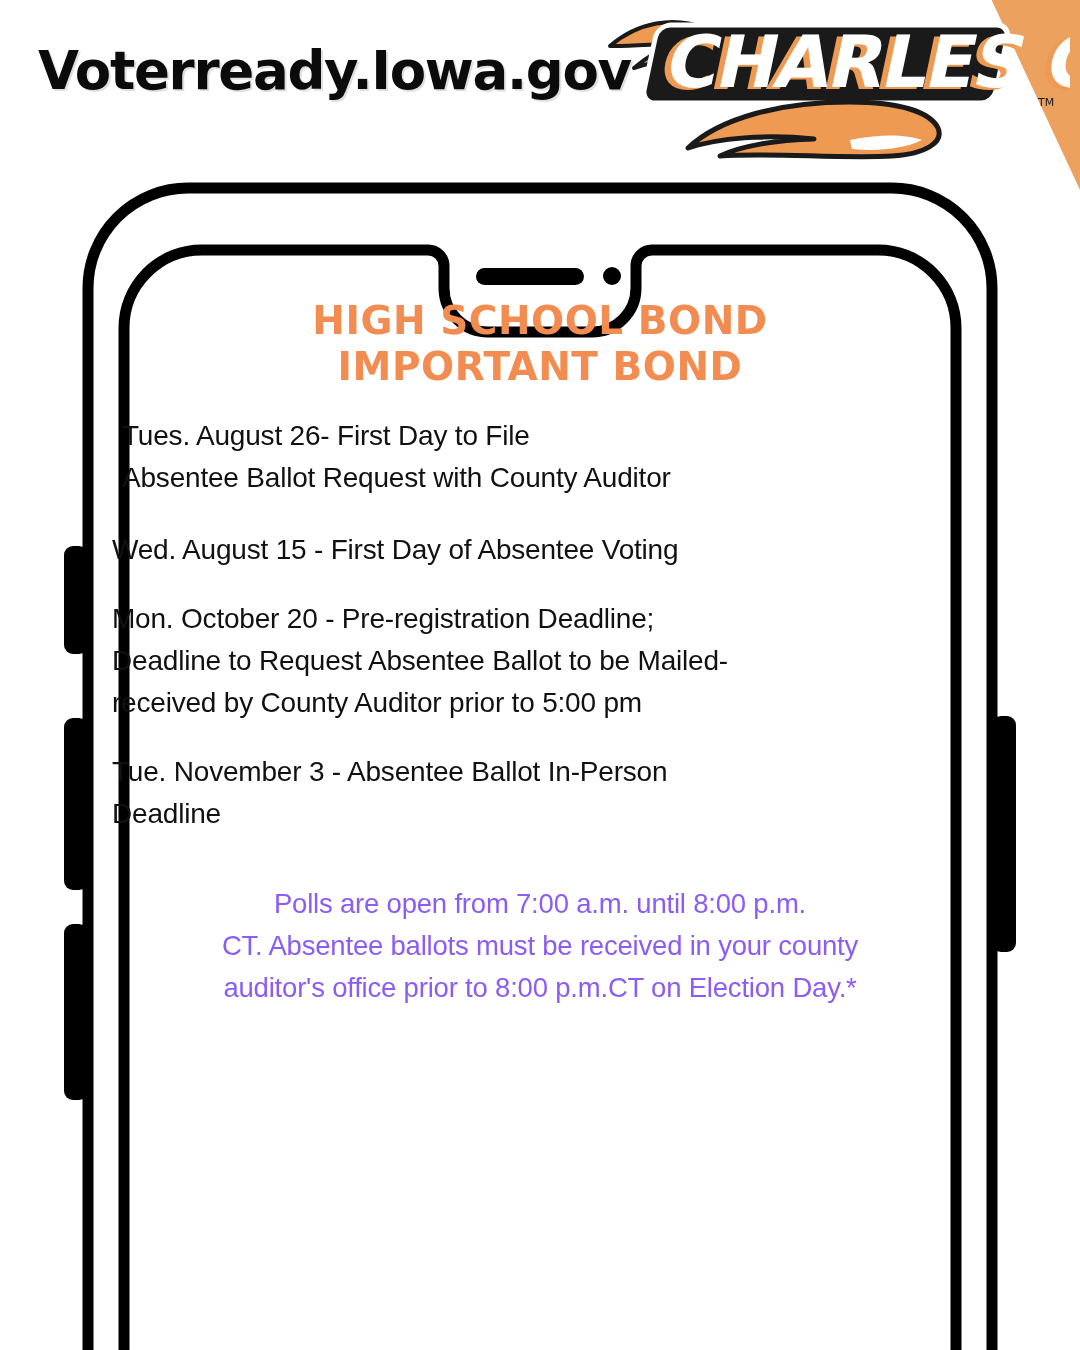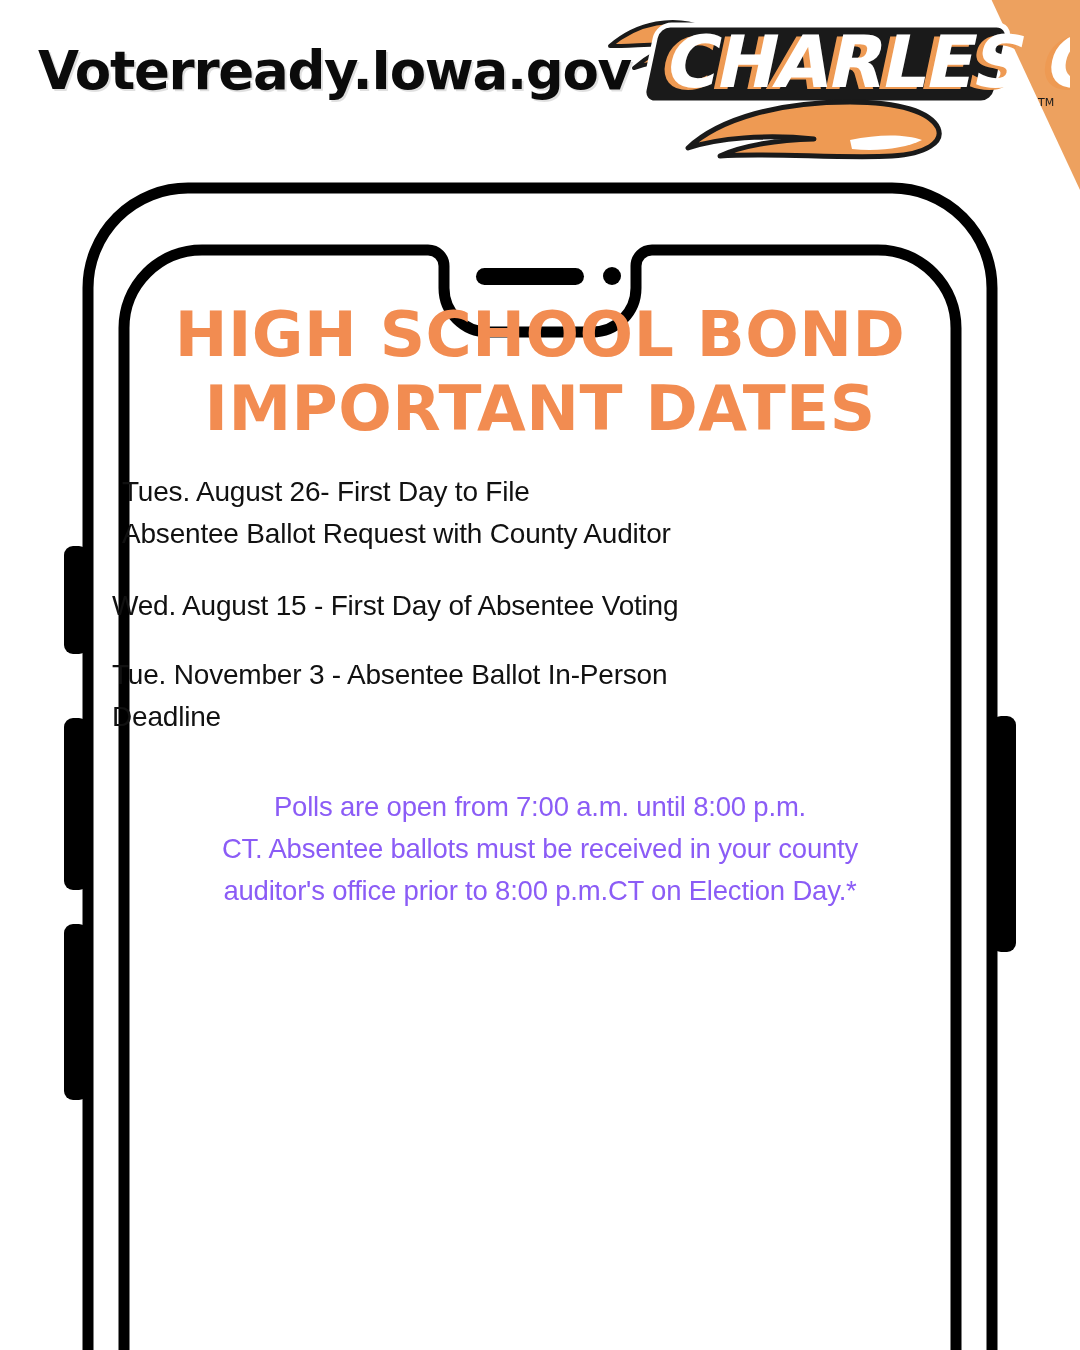--- a/index.html
+++ b/index.html
@@ -80,21 +80,21 @@
     height: 1070px;
     z-index: 4;
     font-family: "Liberation Sans", sans-serif;
   }
 
   .title {
     text-align: center;
     color: #f28c51;
     font-family: "DejaVu Sans", sans-serif;
     font-weight: 700;
-    font-size: 63px;
+    font-size: 39px;
     line-height: 1.17;
     letter-spacing: 0.5px;
     margin: 0 0 26px 0;
     padding-top: 18px;
   }
   .title .line { display: block; }
 
   .dates {
     padding: 0 8px 0 12px;
   }
@@ -180,27 +180,30 @@
     <rect x="-12" y="748" width="24" height="176" rx="9" fill="#000000"></rect>
 
     <rect x="916" y="540" width="24" height="236" rx="9" fill="#000000"></rect>
   </svg>
 </div>
 
 <div class="screen">
 
   <h1 class="title">
     <span class="line">HIGH SCHOOL BOND</span>
-    <span class="line">IMPORTANT DATES</span>
+    <span class="line">IMPORTANT BOND</span>
   </h1>
 
   <div class="dates">
     <p class="date-item indented">Tues. August 26- First Day to File
 Absentee Ballot Request with County Auditor</p>
     <p class="date-item">Wed. August 15 - First Day of Absentee Voting</p>
+    <p class="date-item">Mon. October 20 - Pre-registration Deadline;
+Deadline to Request Absentee Ballot to be Mailed-
+received by County Auditor prior to 5:00 pm</p>
     <p class="date-item">Tue. November 3 - Absentee Ballot In-Person
 Deadline</p>
   </div>
 
   <div class="footnote">Polls are open from 7:00 a.m. until 8:00 p.m.
 CT. Absentee ballots must be received in your county
 auditor's office prior to 8:00 p.m.CT on Election Day.*</div>
 </div>
 
 </body></html>

